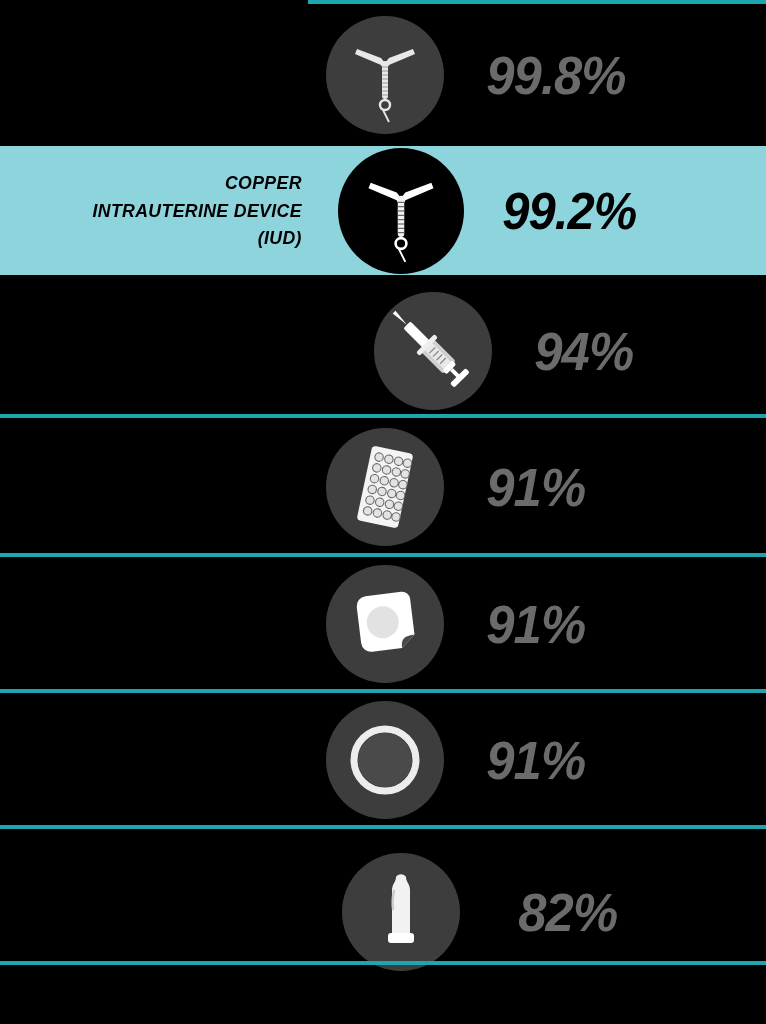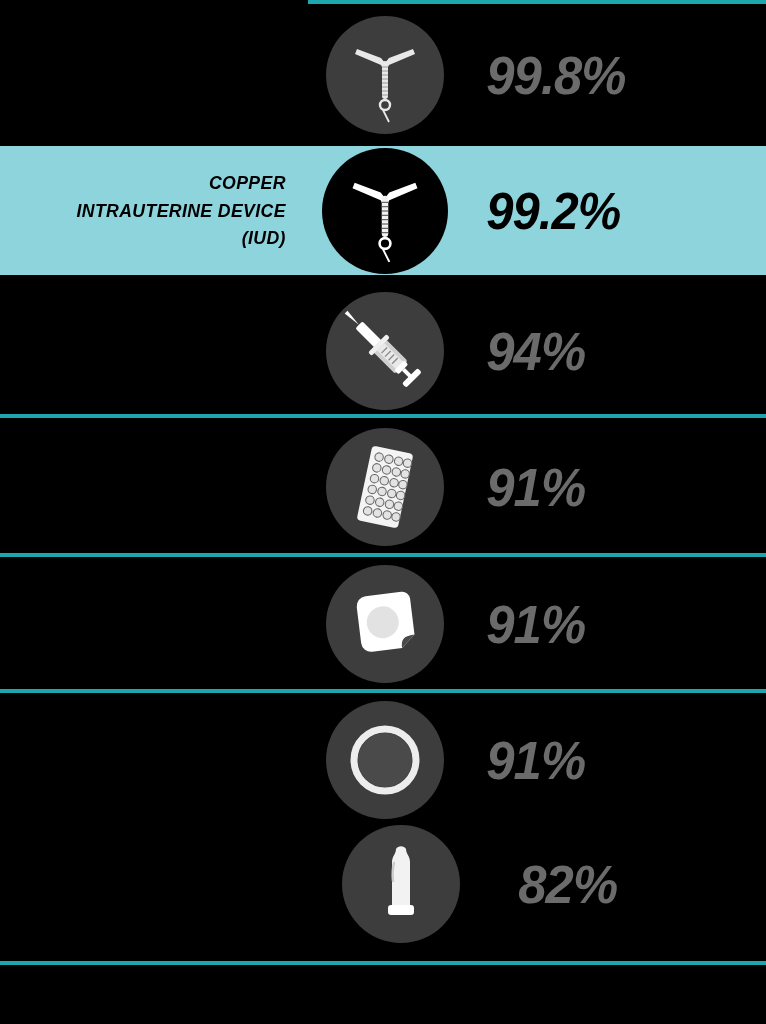--- a/index.html
+++ b/index.html
@@ -113,21 +113,21 @@
               <line x1="33" y1="68" x2="39" y2="68"></line>
           </g>
           <circle cx="36" cy="78" r="5" fill="none" stroke="#e8e8e8" stroke-width="2.4"></circle>
           <path d="M34 83 L40 95" stroke="#e8e8e8" stroke-width="1.8" fill="none"></path>
         </svg>
       </div>
     </div>
     <div class="value-col">99.8%</div>
   </div>
 
-  <div class="row highlight" style="top:146px;height:129px;">
+  <div class="row highlight" style="top:146px;height:129px;padding-left:16px;">
     <div class="label-col">
       <span class="ln">COPPER</span>
       <span class="ln">INTRAUTERINE DEVICE</span>
       <span class="ln">(IUD)</span>
     </div>
     <div class="icon-col">
       <div class="badge">
         <svg class="glyph" width="78" height="104" viewBox="0 0 72 96">
           <path d="M8 22 L32 31 L36 36 L40 31 L64 22 L66 27 L40 38 L38 42 L34 42 L32 38 L6 27 Z" fill="#ffffff"></path>
           <rect x="33" y="34" width="6" height="38" rx="3" fill="#f2f2f2"></rect>
@@ -142,21 +142,21 @@
               <line x1="33" y1="68" x2="39" y2="68"></line>
           </g>
           <circle cx="36" cy="78" r="5" fill="none" stroke="#ffffff" stroke-width="2.4"></circle>
           <path d="M34 83 L40 95" stroke="#ffffff" stroke-width="1.8" fill="none"></path>
         </svg>
       </div>
     </div>
     <div class="value-col">99.2%</div>
   </div>
 
-  <div class="row" style="top:286px;height:130px;">
+  <div class="row" style="top:286px;height:130px;padding-left:48px;">
     <div class="label-col"></div>
     <div class="icon-col">
       <div class="badge">
         <svg class="glyph" width="86" height="86" viewBox="0 0 86 86">
           <g transform="rotate(-45 43 43)">
             <rect x="38" y="6" width="10" height="34" rx="2" fill="#ffffff"></rect>
             <rect x="34" y="34" width="18" height="32" rx="2" fill="#cfcfcf"></rect>
             <rect x="30" y="32" width="26" height="5" rx="2" fill="#efefef"></rect>
             <rect x="38" y="37" width="10" height="26" fill="#e9e9e9"></rect>
             <g stroke="#8a8a8a" stroke-width="1.3">
@@ -246,21 +246,21 @@
           <circle cx="40" cy="40" r="31" fill="none" stroke="#ededed" stroke-width="7"></circle>
           <circle cx="40" cy="40" r="27" fill="#4a4a4a"></circle>
         </svg>
       </div>
     </div>
     <div class="value-col">91%</div>
   </div>
 
   <div class="divider" style="left:0px;width:766px;top:825px;"></div>
 
-  <div class="row" style="top:819px;height:130px;gap:16px;">
+  <div class="row" style="top:847px;height:130px;gap:16px;">
     <div class="label-col"></div>
     <div class="icon-col">
       <div class="badge">
         <svg class="glyph" width="78" height="86" viewBox="0 0 78 86">
           <path d="M34 8 a6 6 0 0 1 10 0 c0 5 4 7 4 13 v45 h-18 v-45 c0-6 4-8 4-13 Z" fill="#f2f2f2"></path>
           <rect x="26" y="64" width="26" height="10" rx="3" fill="#ffffff"></rect>
           <path d="M32 22 q-2 8 -1 18" stroke="#cdcdcd" stroke-width="2.5" fill="none" stroke-linecap="round"></path>
         </svg>
       </div>
     </div>

